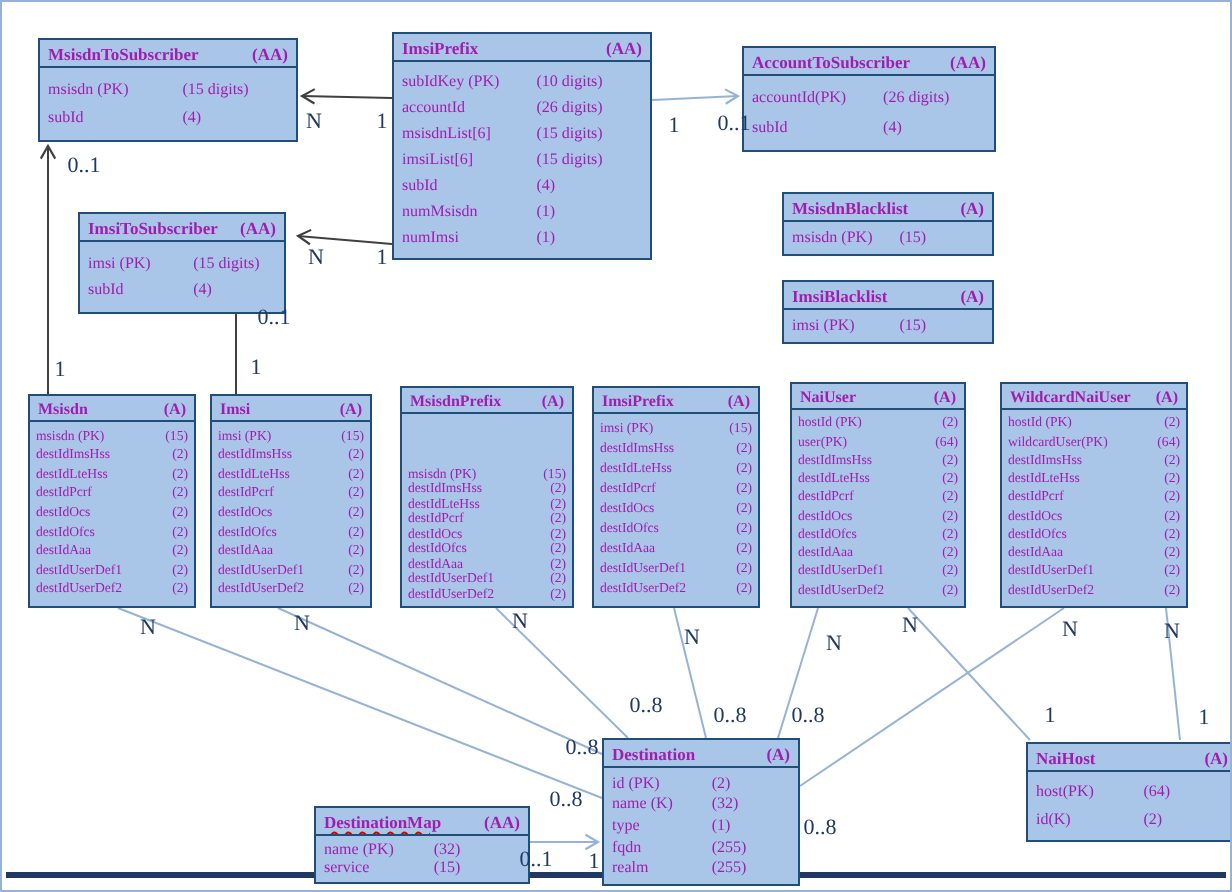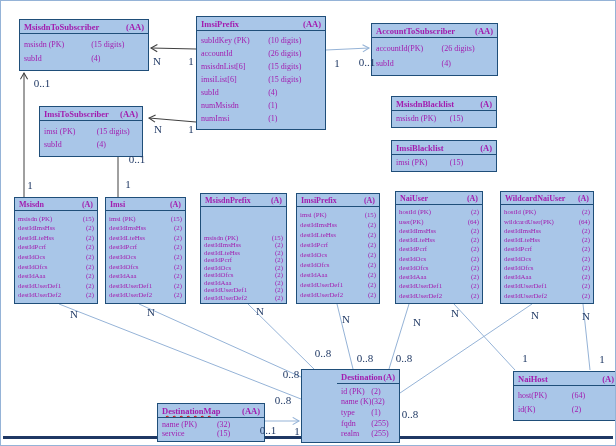--- a/index.html
+++ b/index.html
@@ -440,21 +440,21 @@
         <div class="frow">
           <span>destIdUserDef1</span>
           <span class="sz">(2)</span>
         </div>
         <div class="frow">
           <span>destIdUserDef2</span>
           <span class="sz">(2)</span>
         </div>
       </div>
     </div>
-    <div class="entity" style="left: 300px; top: 368px; width: 99px; height: 74px; padding-left: 35px;">
+    <div class="entity" style="left: 300px; top: 368px; width: 99px; height: 74px;">
       <div class="title">
         <span>Destination</span>
         <span>(A)</span>
       </div>
       <div class="fields">
         <div class="frow">
           <span>id (PK)</span>
           <span class="sz">(2)</span>
         </div>
         <div class="frow">

